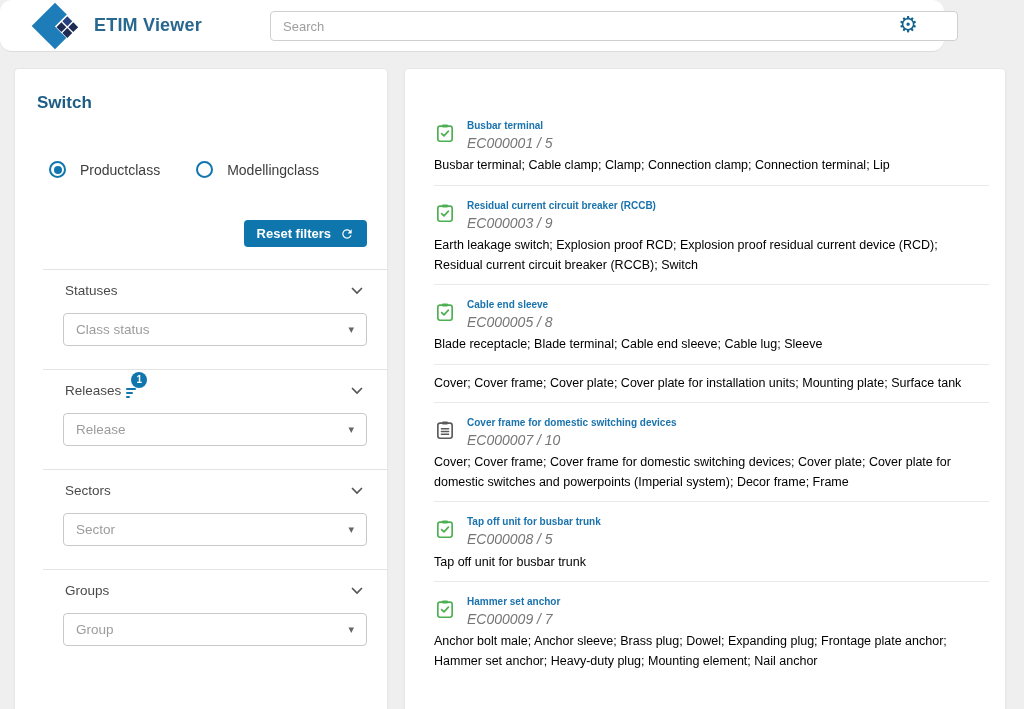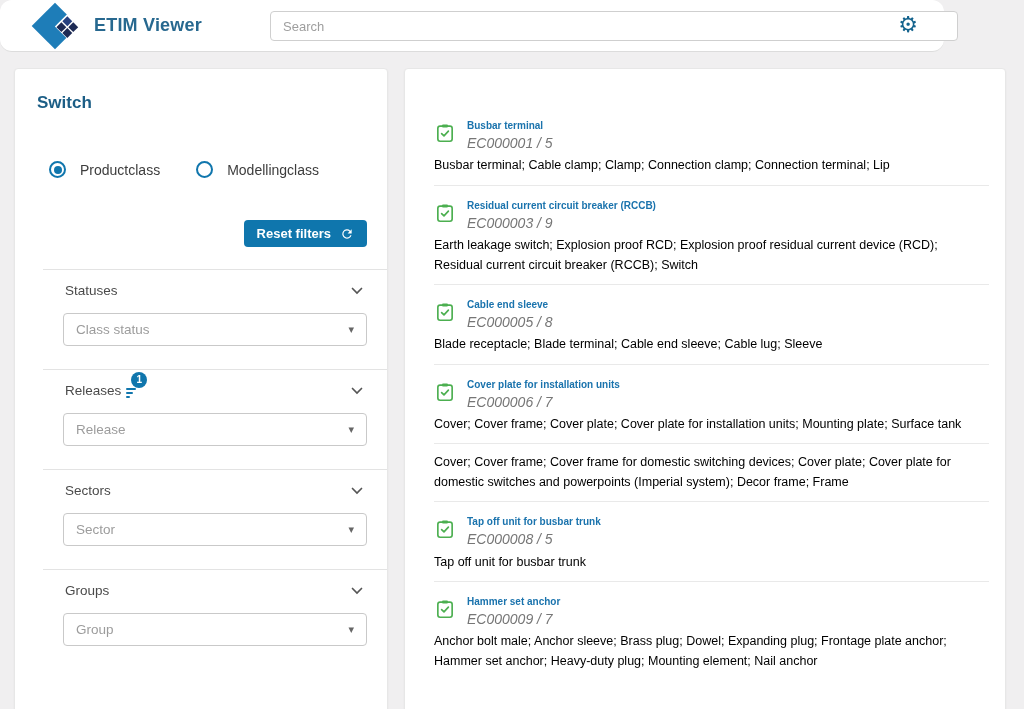--- a/index.html
+++ b/index.html
@@ -267,38 +267,38 @@
         <div>
           <a class="item-title">Cable end sleeve</a>
           <div class="item-code">EC000005 / 8</div>
         </div>
       </div>
       <div class="item-desc">Blade receptacle; Blade terminal; Cable end sleeve; Cable lug; Sleeve</div>
       <div class="item-divider"></div>
     </div>
 
     <div class="item">
-      <div class="item-head">
-        <span class="item-icon">
-          <svg width="22" height="22" viewBox="0 0 24 24" fill="none">
-              <rect x="4.2" y="4.5" width="15.6" height="16.5" rx="2.4" stroke="#4caf50" stroke-width="1.8"></rect>
-              <rect x="8.8" y="2.6" width="6.4" height="3.4" rx="1" fill="#4caf50"></rect>
-              <path d="M8.3 12.6l2.6 2.6 4.8-5.2" stroke="#4caf50" stroke-width="1.8" stroke-linecap="round" stroke-linejoin="round"></path>
-            </svg>
-        </span>
-        <div>
-          <a class="item-title">Cover plate for installation units</a>
-          <div class="item-code">EC000006 / 7</div>
-        </div>
-      </div>
       <div class="item-desc">Cover; Cover frame; Cover plate; Cover plate for installation units; Mounting plate; Surface tank</div>
       <div class="item-divider"></div>
     </div>
 
     <div class="item">
+      <div class="item-head">
+        <span class="item-icon">
+          <svg width="22" height="22" viewBox="0 0 24 24" fill="none">
+              <rect x="4.2" y="4.5" width="15.6" height="16.5" rx="2.4" stroke="#5a5a5a" stroke-width="1.8"></rect>
+              <rect x="8.8" y="2.6" width="6.4" height="3.4" rx="1" fill="#5a5a5a"></rect>
+              <path d="M8 10.6h8M8 13.6h8M8 16.6h8" stroke="#5a5a5a" stroke-width="1.5" stroke-linecap="round"></path>
+            </svg>
+        </span>
+        <div>
+          <a class="item-title">Cover frame for domestic switching devices</a>
+          <div class="item-code">EC000007 / 10</div>
+        </div>
+      </div>
       <div class="item-desc">Cover; Cover frame; Cover frame for domestic switching devices; Cover plate; Cover plate for domestic switches and powerpoints (Imperial system); Decor frame; Frame</div>
       <div class="item-divider"></div>
     </div>
 
     <div class="item">
       <div class="item-head">
         <span class="item-icon">
           <svg width="22" height="22" viewBox="0 0 24 24" fill="none">
               <rect x="4.2" y="4.5" width="15.6" height="16.5" rx="2.4" stroke="#4caf50" stroke-width="1.8"></rect>
               <rect x="8.8" y="2.6" width="6.4" height="3.4" rx="1" fill="#4caf50"></rect>

